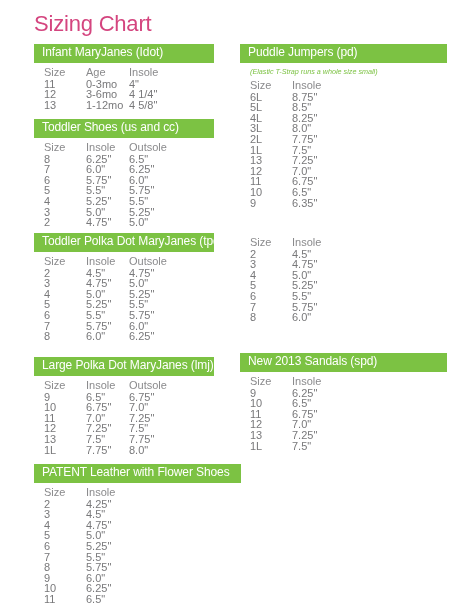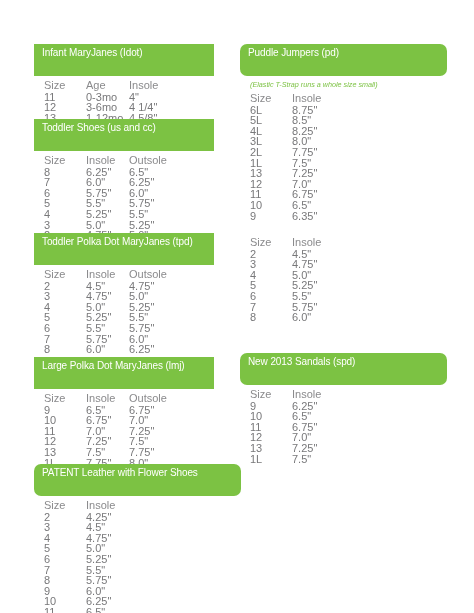--- a/index.html
+++ b/index.html
@@ -47,30 +47,30 @@
     letter-spacing: -0.05px;
   }
 
   
   .block {
     position: absolute;
   }
   .block-header {
     background: #7cc243;
     color: #ffffff;
-    font-size: 10px;
+    font-size: 12px;
     line-height: 15px;
-    height: 32px;
+    height: 19px;
     padding: 1px 0 2px 8px;
     letter-spacing: -0.1px;
     white-space: nowrap;
     box-sizing: border-box;
   }
   .w180 { width: 180px; }
-  .w207 { width: 207px; border-radius: 7px; }
+  .w207 { width: 207px; }
 
   .note {
     color: #7cc243;
     font-size: 7.2px;
     font-style: italic;
     padding-left: 10px;
     margin-top: 4px;
     white-space: nowrap;
   }
 
@@ -98,20 +98,21 @@
   .c1 { width: 42px; }
   .c2 { width: 43px; }
   .c3 { width: 50px; }
 </style>
 </head>
 <body>
 
 <div class="page">
 
   <div class="title-row">
+    <span class="main-title">Sizing Chart</span>
   </div>
 
   <div class="block" style="left:34px; top:44px;">
     <div class="block-header w180">Infant MaryJanes (Idot)</div>
     <table class="sz">
         <thead>
           <tr>
             <th class="c1">Size</th>
             <th class="c2">Age</th>
             <th class="c3">Insole</th>

